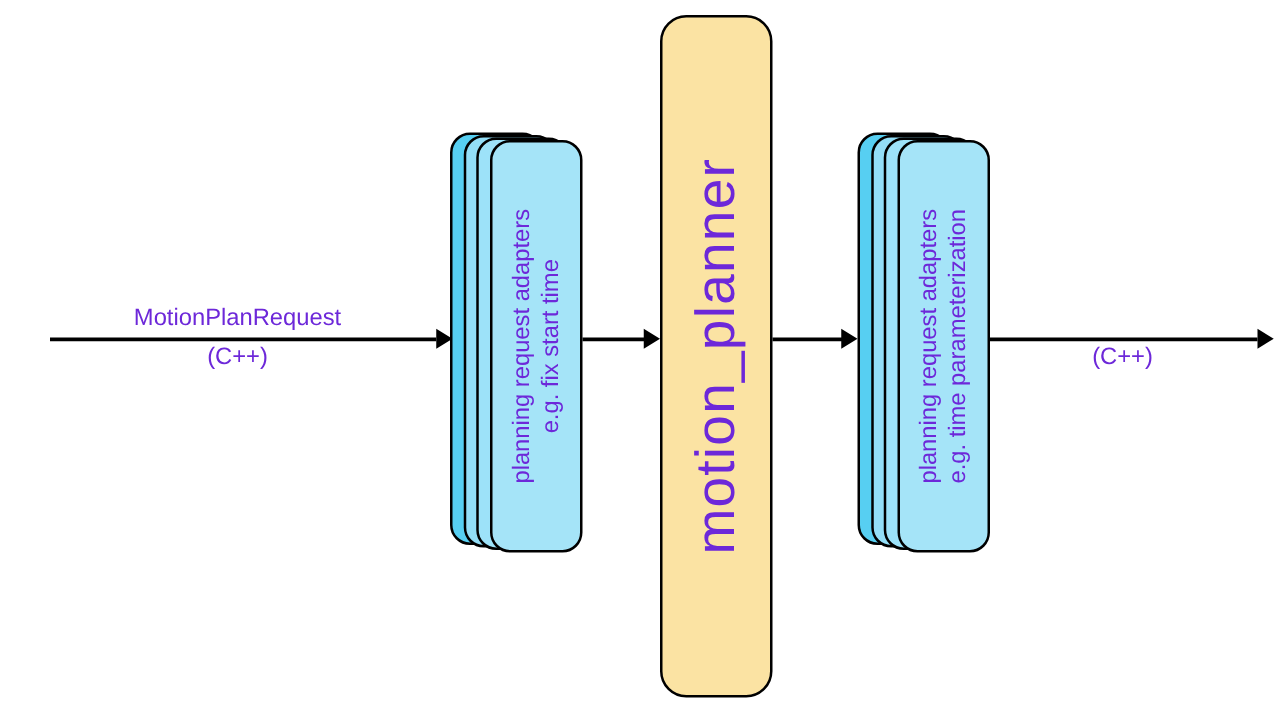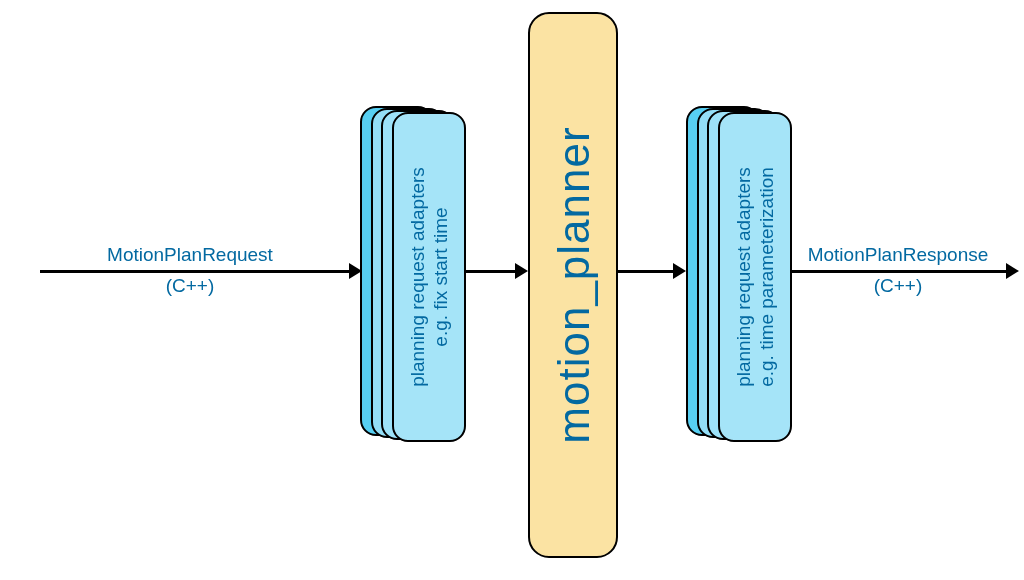--- a/index.html
+++ b/index.html
@@ -4,21 +4,21 @@
 <style>
   * { margin: 0; padding: 0; box-sizing: border-box; }
   html, body { background: #ffffff; }
   .canvas {
     position: relative;
     width: 1024px;
     height: 580px;
     background: #ffffff;
     overflow: hidden;
     font-family: "Liberation Sans", sans-serif;
-    color: #0369a1;
+    color: #6d28d9;
   }
   
   .hline {
     position: absolute;
     height: 3px;
     background: #000;
   }
   .ahead {
     position: absolute;
     width: 0; height: 0;
@@ -110,16 +110,15 @@
     <div class="layer l3">
       <div class="vtext">
         <div>planning request adapters</div>
         <div>e.g. time parameterization</div>
       </div>
     </div>
   </div>
 
   <div class="hline" style="left:792px; top:270px; width:214px;"></div>
   <div class="ahead" style="left:1006px; top:263px;"></div>
-  <div class="lbl" style="left:778px; top:244px; width:240px;">MotionPlanResponse</div>
   <div class="lbl" style="left:778px; top:275px; width:240px;">(C++)</div>
 
 </div>
 
 </body></html>

